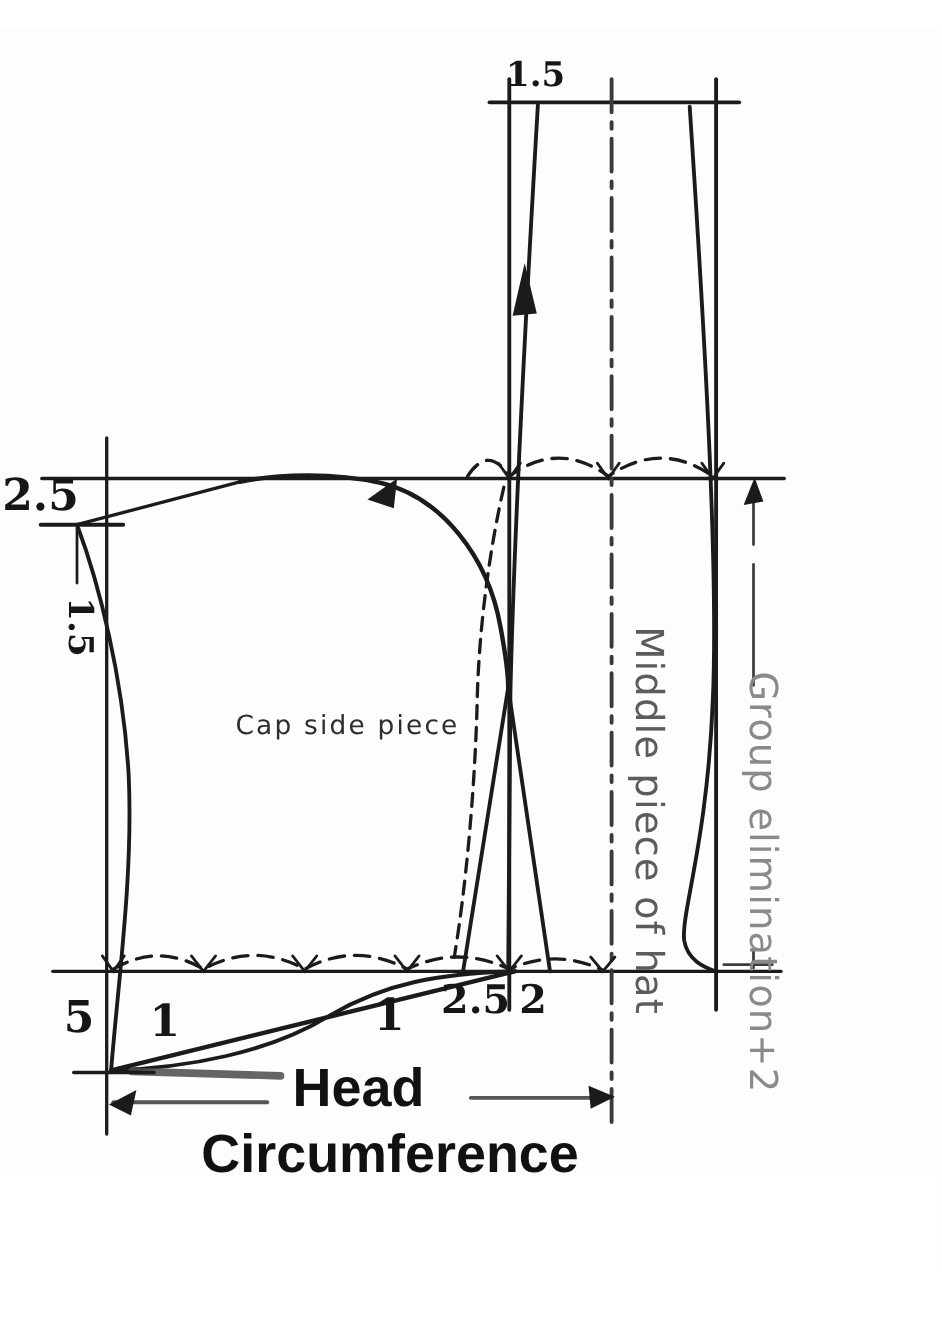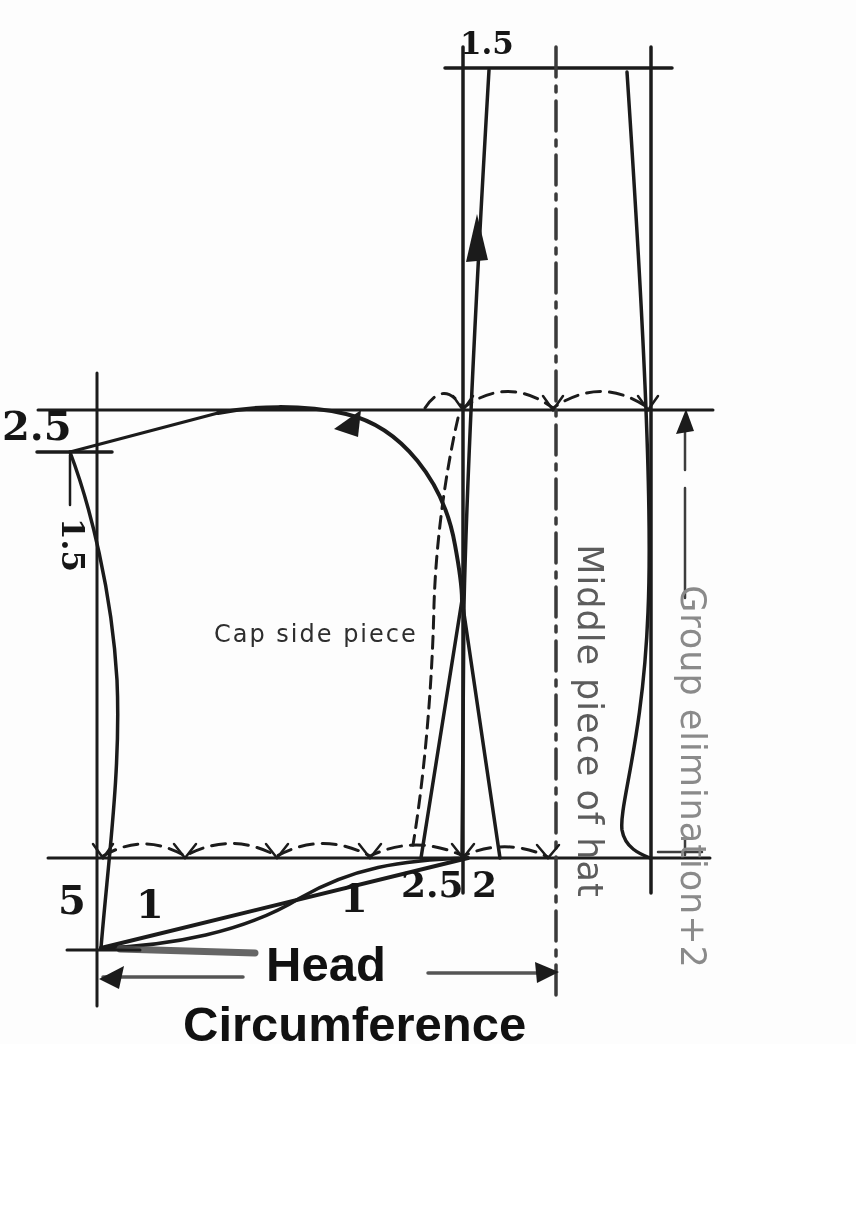--- a/index.html
+++ b/index.html
@@ -2,20 +2,21 @@
 <html><head>
 <meta charset="utf-8">
 <style>
   html,body{margin:0;padding:0;background:#ffffff;}
   #stage{
     position:relative;
     width:856px;height:1044px;
     background:#fdfdfd;
     font-family:"Liberation Sans", sans-serif;
     overflow:hidden;
+    margin-top:25px;
   }
   #drawing{position:absolute;left:0;top:0;}
   .lbl{
     position:absolute;
     color:#161616;
     font-family:"DejaVu Serif", serif;
     font-weight:bold;
     line-height:1;
     white-space:nowrap;
   }

